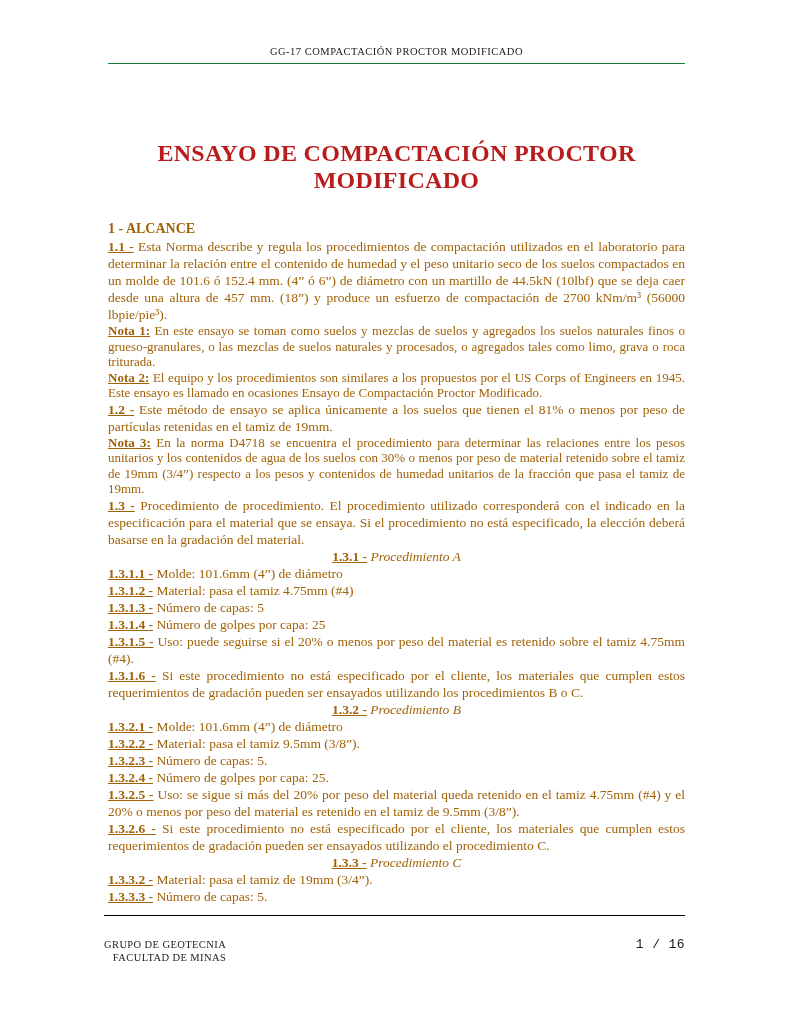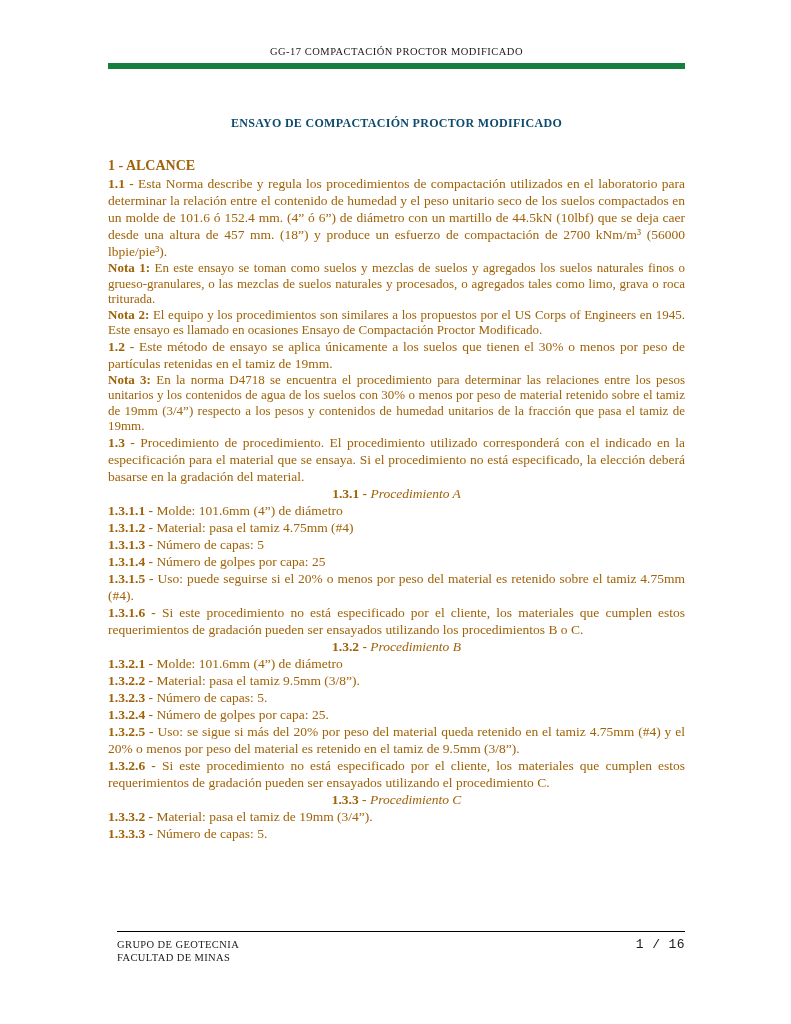--- a/index.html
+++ b/index.html
@@ -24,29 +24,29 @@
     right: 106px;
     top: 0;
   }
   .running-header {
     margin-top: 46px;
     text-align: center;
     font-size: 10.5px;
     letter-spacing: 0.5px;
     color: #1a1a1a;
     padding-bottom: 6px;
-    border-bottom: 6px solid #15803d;
+    border-bottom: 1px solid #15803d;
   }
   .doc-title {
-    margin: 47px 0 0 0;
+    margin: 76px 0 0 0;
     text-align: center;
-    font-size: 12px;
+    font-size: 24px;
     font-weight: bold;
     letter-spacing: 0.3px;
-    color: #0c4a6e;
+    color: #b91c1c;
   }
   .doc-body {
     margin-top: 26px;
   }
   .block {
     margin: 0;
     text-align: justify;
     color: #a16207;
   }
   .section-heading {
@@ -66,35 +66,37 @@
   }
   .procedure-heading em {
     font-style: italic;
   }
   .note {
     font-size: 13px;
     line-height: 15.5px;
   }
   .lbl {
     font-weight: bold;
+    text-decoration: underline;
   }
   .footer {
     position: absolute;
-    left: 117px;
+    left: 104px;
     right: 106px;
     bottom: 60px;
     border-top: 1px solid #000000;
-    padding-top: 6px;
+    padding-top: 22px;
     display: flex;
     justify-content: space-between;
     align-items: flex-start;
     font-size: 10.5px;
     line-height: 13px;
     letter-spacing: 0.4px;
     color: #1a1a1a;
+    text-align: right;
   }
   .footer-left div {
     margin: 0;
   }
   .footer-right {
     font-size: 13px;
     font-family: Liberation Mono, monospace;
   }
 </style>
 </head>
@@ -106,21 +108,21 @@
 
     <div class="running-header">GG-17 COMPACTACIÓN PROCTOR MODIFICADO</div>
 
     <h1 class="doc-title">ENSAYO DE COMPACTACIÓN PROCTOR MODIFICADO</h1>
 
     <div class="doc-body">
         <p class="block section-heading"><span style="font-weight: bold;">1 - ALCANCE</span></p>
         <p class="block paragraph"><strong class="lbl">1.1 -</strong> <span>Esta Norma describe y regula los procedimientos de compactación utilizados en el laboratorio para determinar la relación entre el contenido de humedad y el peso unitario seco de los suelos compactados en un molde de 101.6 ó 152.4 mm. (4” ó 6”) de diámetro con un martillo de 44.5kN (10lbf) que se deja caer desde una altura de 457 mm. (18”) y produce un esfuerzo de compactación de 2700 kNm/m³ (56000 lbpie/pie³).</span></p>
         <p class="block note"><strong class="lbl">Nota 1:</strong> <span>En este ensayo se toman como suelos y mezclas de suelos y agregados los suelos naturales finos o grueso-granulares, o las mezclas de suelos naturales y procesados, o agregados tales como limo, grava o roca triturada.</span></p>
         <p class="block note"><strong class="lbl">Nota 2:</strong> <span>El equipo y los procedimientos son similares a los propuestos por el US Corps of Engineers en 1945.  Este ensayo es llamado en ocasiones Ensayo de Compactación Proctor Modificado.</span></p>
-        <p class="block paragraph"><strong class="lbl">1.2 -</strong> <span>Este método de ensayo se aplica únicamente a los suelos que tienen el 30% o menos por peso de partículas retenidas en el tamiz de 19mm.</span></p>
+        <p class="block paragraph"><strong class="lbl">1.2 -</strong> <span>Este método de ensayo se aplica únicamente a los suelos que tienen el 81% o menos por peso de partículas retenidas en el tamiz de 19mm.</span></p>
         <p class="block note"><strong class="lbl">Nota 3:</strong> <span>En la norma D4718 se encuentra el procedimiento para determinar las relaciones entre los pesos unitarios y los contenidos de agua de los suelos con 30% o menos por peso de material retenido sobre el tamiz de 19mm (3/4”) respecto a los pesos y contenidos de humedad unitarios de la fracción que pasa el tamiz de 19mm.</span></p>
         <p class="block paragraph"><strong class="lbl">1.3 -</strong> <span>Procedimiento de procedimiento.  El procedimiento utilizado corresponderá con el indicado en la especificación para el material que se ensaya.  Si el procedimiento no está especificado, la elección deberá basarse en la gradación del material.</span></p>
         <p class="block procedure-heading"><strong class="lbl">1.3.1 -</strong> <em>Procedimiento A</em></p>
         <p class="block paragraph"><strong class="lbl">1.3.1.1 -</strong> <span>Molde: 101.6mm (4”) de diámetro</span></p>
         <p class="block paragraph"><strong class="lbl">1.3.1.2 -</strong> <span>Material: pasa el tamiz 4.75mm (#4)</span></p>
         <p class="block paragraph"><strong class="lbl">1.3.1.3 -</strong> <span>Número de capas: 5</span></p>
         <p class="block paragraph"><strong class="lbl">1.3.1.4 -</strong> <span>Número de golpes por capa: 25</span></p>
         <p class="block paragraph"><strong class="lbl">1.3.1.5 -</strong> <span>Uso: puede seguirse si el 20% o menos por peso del material es retenido sobre el tamiz 4.75mm (#4).</span></p>
         <p class="block paragraph"><strong class="lbl">1.3.1.6 -</strong> <span>Si este procedimiento no está especificado por el cliente, los materiales que cumplen estos requerimientos de gradación pueden ser ensayados utilizando los procedimientos B o C.</span></p>
         <p class="block procedure-heading"><strong class="lbl">1.3.2 -</strong> <em>Procedimiento B</em></p>

